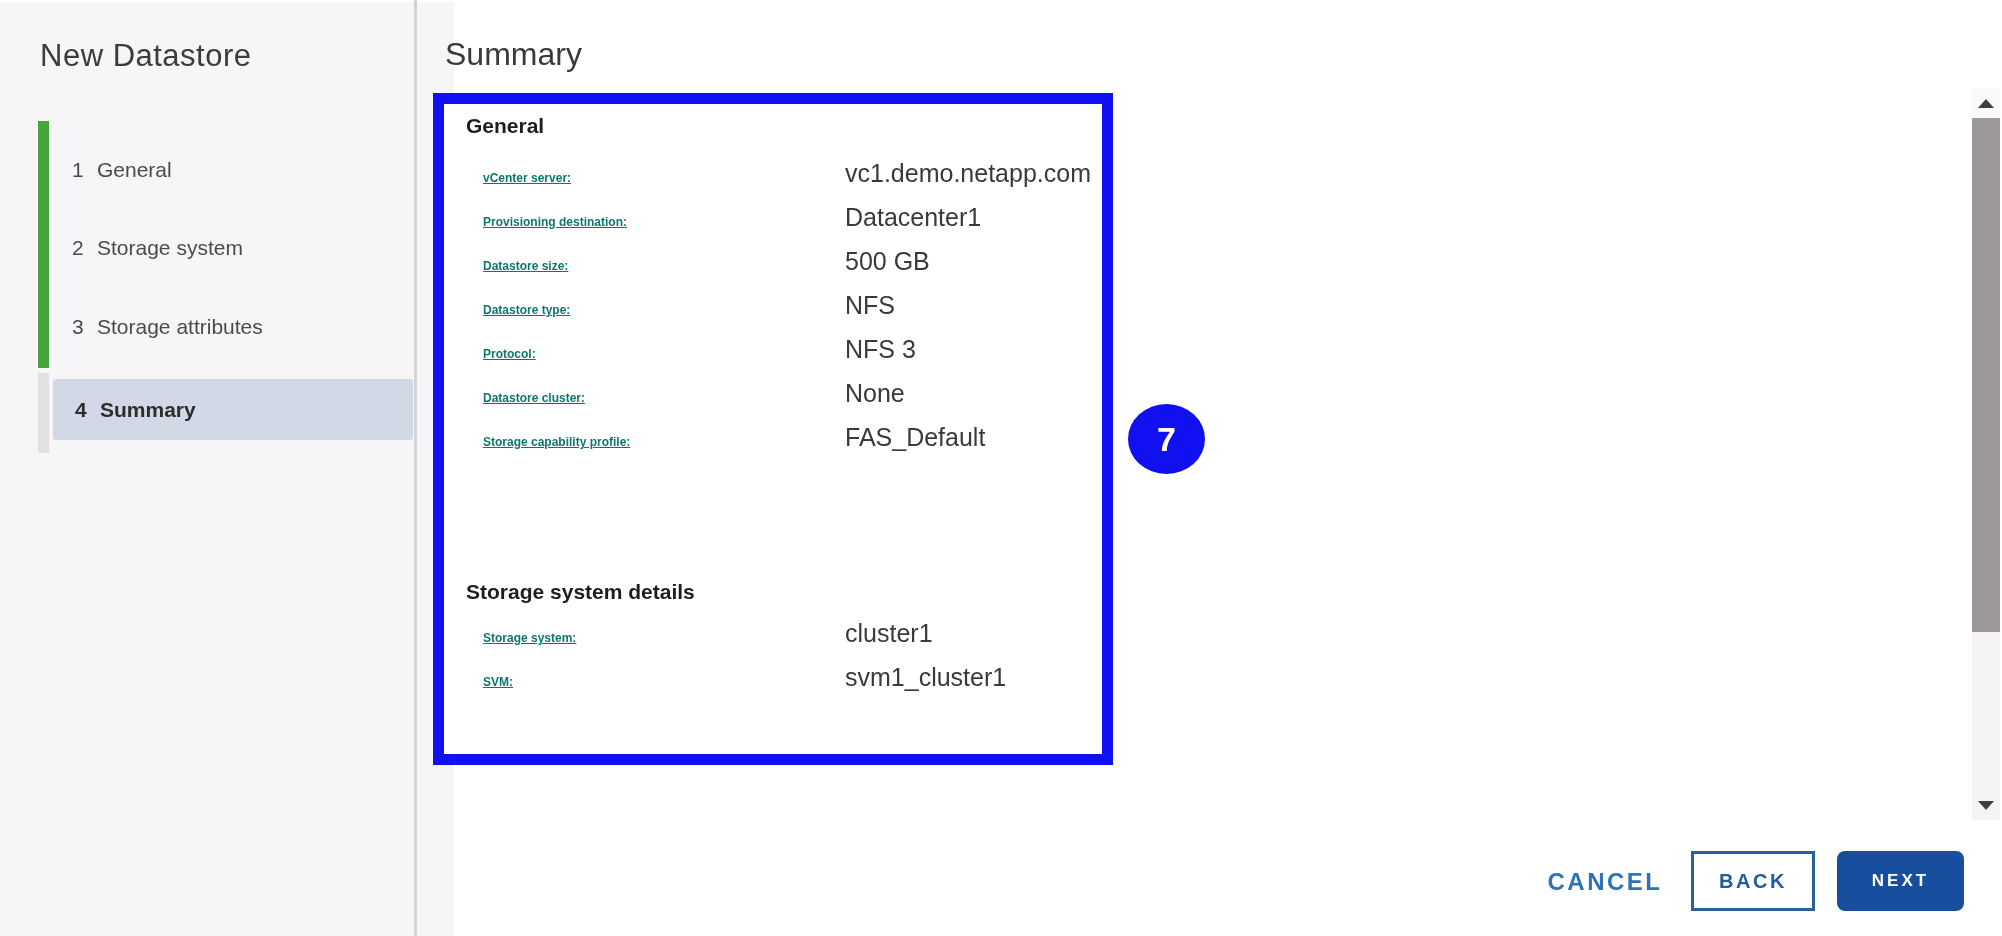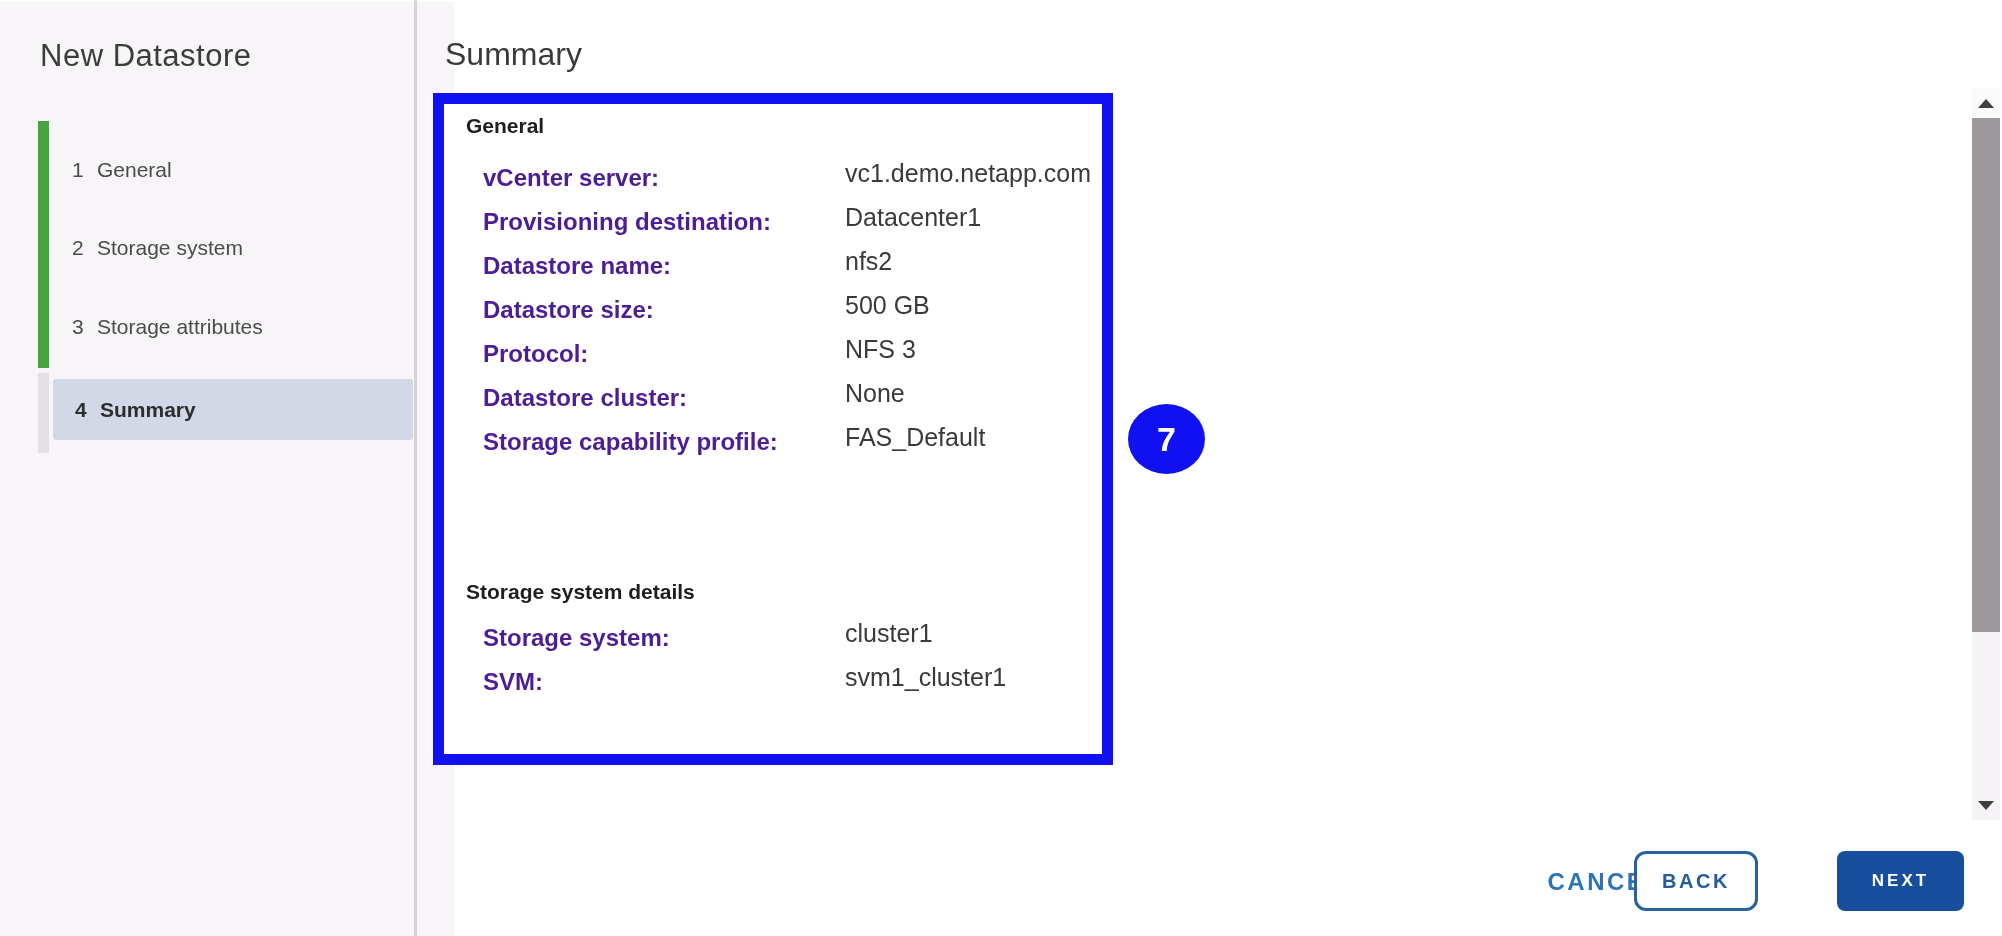--- a/index.html
+++ b/index.html
@@ -63,21 +63,21 @@
   .heading-general { top:10px; }
   .heading-storage { top:476px; }
   .rows { position:absolute; left:39px; }
   .rows-general { top:52px; }
   .rows-storage { top:512px; }
   .row {
     display:grid; grid-template-columns:362px auto;
     height:44px; align-items:center;
   }
   .row .label {
-    font-size:24px; font-weight:bold; color:#4c1d95; white-space:nowrap;
+    font-size:12px; font-weight:bold; color:#0f766e; white-space:nowrap;text-decoration:underline;
   }
   .row .value {
     font-size:25px; font-weight:400; color:#3a3a3a; white-space:nowrap;
     position:relative; top:-5px;
   }
 
   
   .badge {
     position:absolute; left:1128px; top:404px; width:77px; height:70px;
     border-radius:50%; background:#1010f0;
@@ -86,22 +86,22 @@
   }
 
   
   .cancel-btn {
     position:absolute; left:1540px; top:868px; width:130px;
     text-align:center; font-size:24px; font-weight:bold; letter-spacing:2.5px;
     color:#2e74b5; cursor:pointer; background:none; border:none;
     font-family:"Liberation Sans", sans-serif;
   }
   .back-btn {
-    position:absolute; left:1634px; top:851px; width:124px; height:60px;
-    background:#ffffff; border:3px solid #29619f; border-radius:12px;
+    position:absolute; left:1691px; top:851px; width:124px; height:60px;
+    background:#ffffff; border:3px solid #29619f; border-radius:0;
     color:#235d9c; font-size:20px; font-weight:bold; letter-spacing:2.5px;
     display:flex; align-items:center; justify-content:center; cursor:pointer;
     font-family:"Liberation Sans", sans-serif;
   }
   .next-btn {
     position:absolute; left:1837px; top:851px; width:127px; height:60px;
     background:#174f9e; border:none; border-radius:8px;
     color:#ffffff; font-size:17px; font-weight:bold; letter-spacing:3px;
     display:flex; align-items:center; justify-content:center; cursor:pointer;
     font-family:"Liberation Sans", sans-serif;
@@ -172,26 +172,26 @@
       <div class="rows rows-general">
         <div class="row">
           <span class="label">vCenter server:</span>
           <span class="value">vc1.demo.netapp.com</span>
         </div>
         <div class="row">
           <span class="label">Provisioning destination:</span>
           <span class="value">Datacenter1</span>
         </div>
         <div class="row">
-          <span class="label">Datastore name:</span>
-          <span class="value">nfs2</span>
-        </div>
-        <div class="row">
           <span class="label">Datastore size:</span>
           <span class="value">500 GB</span>
+        </div>
+        <div class="row">
+          <span class="label">Datastore type:</span>
+          <span class="value">NFS</span>
         </div>
         <div class="row">
           <span class="label">Protocol:</span>
           <span class="value">NFS 3</span>
         </div>
         <div class="row">
           <span class="label">Datastore cluster:</span>
           <span class="value">None</span>
         </div>
         <div class="row">

